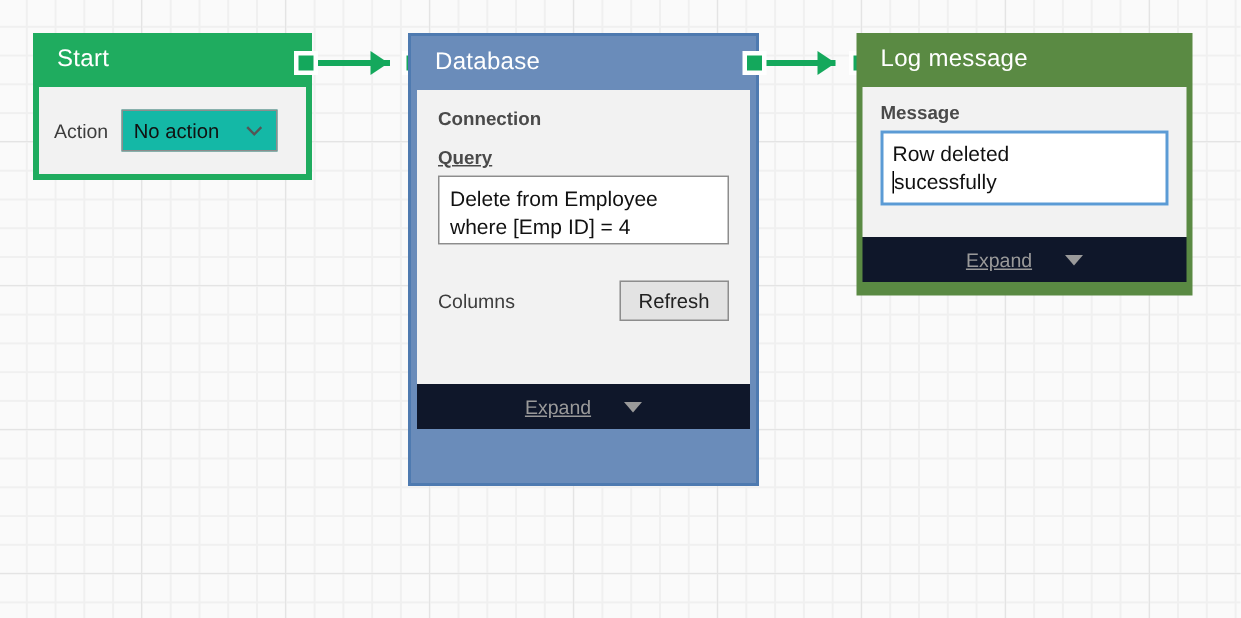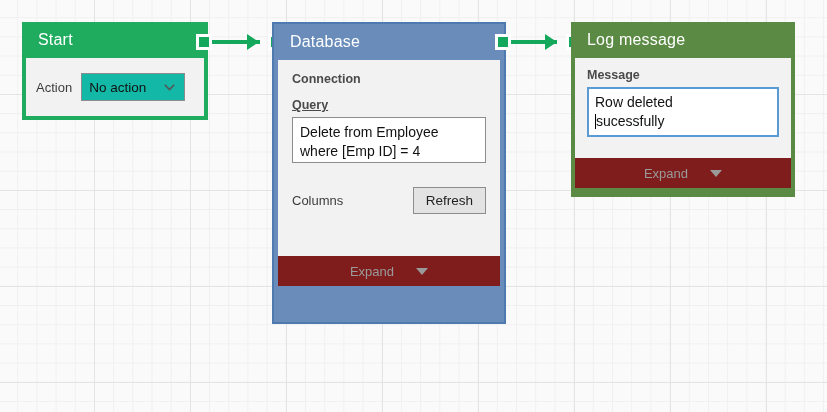--- a/index.html
+++ b/index.html
@@ -48,28 +48,29 @@
     font-size: 15px;
     letter-spacing: .2px;
   }
   .node-body {
     box-sizing: border-box;
     background: #f2f2f2;
     padding: 10px 14px 12px 14px;
   }
   .node-footer {
     box-sizing: border-box;
-    background: #7f1d1d;
+    background: #0f172a;
     height: 30px;
     display: flex;
     align-items: center;
     justify-content: center;
     gap: 22px;
     color: #9a9a9a;
     font-size: 13px;
+    text-decoration: underline;
   }
   .caret-down {
     width: 0; height: 0;
     border-left: 6px solid transparent;
     border-right: 6px solid transparent;
     border-top: 7px solid #9a9a9a;
   }
 
   .field-label {
     font-size: 12.5px;

